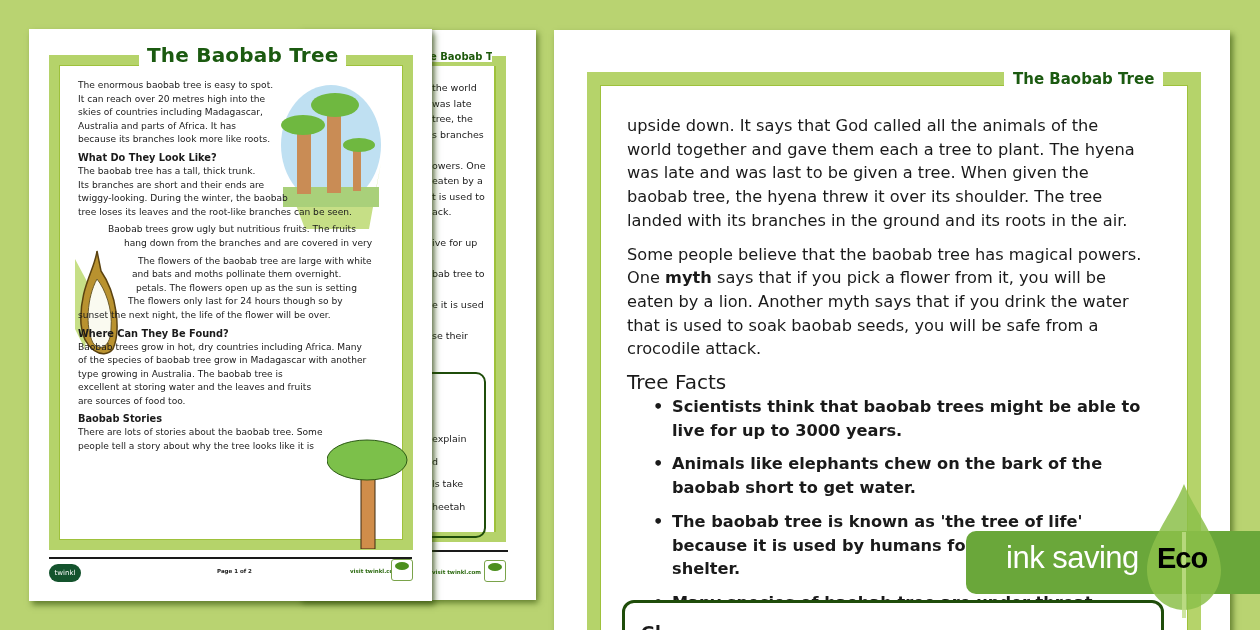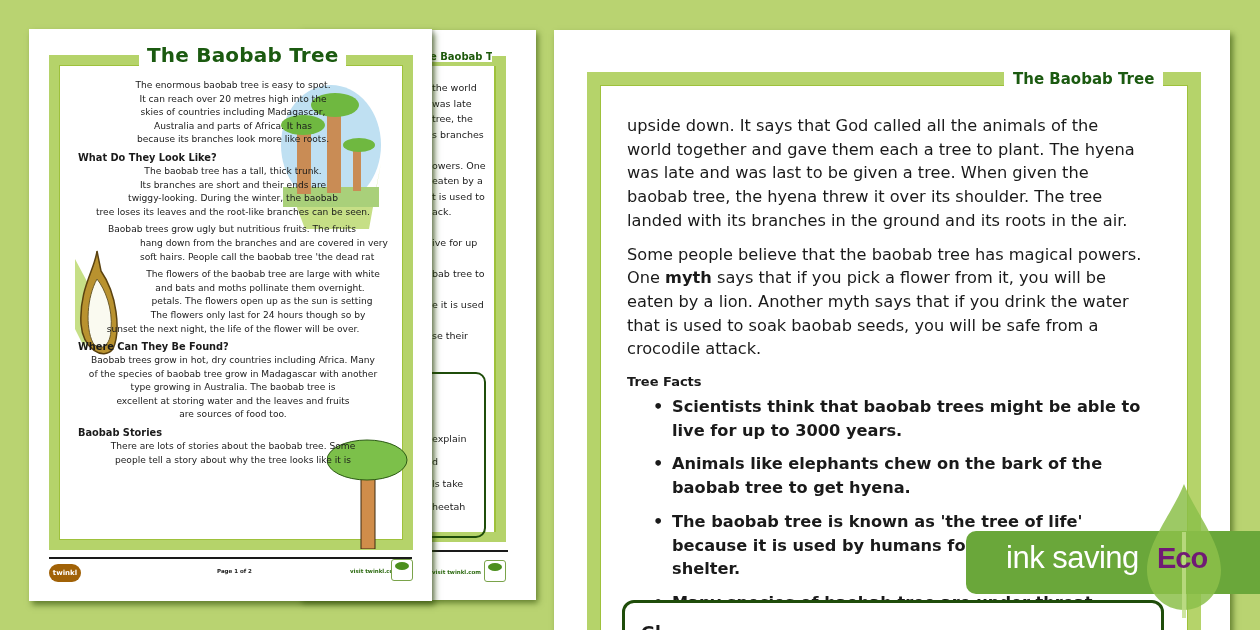--- a/index.html
+++ b/index.html
@@ -51,28 +51,28 @@
     content: ""; position: absolute; inset: 0; border: 1px solid #9ec13b;
   }
   .page-front .title {
     position: absolute; left: 110px; top: 14px; padding: 0 8px; background: #fff;
     font-size: 20px; font-weight: bold; color: #1b5a10; font-family: "DejaVu Sans", sans-serif; letter-spacing: 0.2px;
   }
   .page-front .content { position: absolute; left: 49px; top: 50px; width: 310px; font-size: 9.1px; line-height: 13.6px; }
   .page-front p { margin-bottom: 4px; }
   .page-front h3 { font-size: 9.8px; font-weight: bold; margin-top: 1px; line-height: 14px; }
   .page-front b { font-weight: normal; }
-  .line { display: block; white-space: nowrap; text-align: center; }
+  .line { display: block; white-space: nowrap; }
 
   .img-trees { position: absolute; left: 246px; top: 50px; width: 112px; height: 150px; }
   .img-fruit { position: absolute; left: 44px; top: 220px; width: 50px; height: 115px; }
   .img-tree-single { position: absolute; left: 298px; top: 405px; width: 86px; height: 115px; }
 
   .page-front .foot-line { position: absolute; left: 20px; right: 20px; top: 528px; border-top: 2px solid #1a1a1a; }
-  .logo { position: absolute; left: 20px; top: 535px; width: 32px; height: 18px; background: #a16207; border-radius: 9px; color: #fff; font-size: 7px; font-weight: bold; text-align: center; line-height: 18px; }
+  .logo { position: absolute; left: 20px; top: 535px; width: 32px; height: 18px; background: #14532d; border-radius: 9px; color: #fff; font-size: 7px; font-weight: normal; text-align: center; line-height: 18px; }
   .page-front .page-no { position: absolute; left: 188px; top: 539px; font-size: 5.5px; font-weight: bold; }
   .page-front .foot-url { position: absolute; left: 321px; top: 539px; font-size: 5.5px; font-weight: bold; color: #2c6a10; }
   .page-front .foot-badge { position: absolute; left: 362px; top: 530px; width: 22px; height: 22px; border-radius: 3px; border: 1px solid #7aa34a; background: #fff; }
   .page-front .foot-badge::before { content: ""; position: absolute; left: 3px; top: 2px; width: 14px; height: 8px; border-radius: 50%; background: #4c8f1e; }
 
   
   .page-zoom {
     position: absolute; left: 554px; top: 30px; width: 676px; height: 610px;
     background: #fff; box-shadow: 3px 4px 6px rgba(40,70,0,.6);
   }
@@ -80,41 +80,41 @@
     position: absolute; left: 33px; top: 42px; width: 614px; height: 600px;
     border: 13px solid #b5d36a; border-bottom: none;
   }
   .page-zoom .frame::after { content: ""; position: absolute; inset: 0; border: 1px solid #9ec13b; border-bottom: none; }
   .page-zoom .title {
     position: absolute; left: 450px; top: 40px; padding: 0 9px; background: #fff;
     font-size: 15px; font-weight: bold; color: #1b5a10;
   }
   .page-zoom .content { position: absolute; left: 73px; top: 84px; width: 520px; font-size: 16.2px; line-height: 23.7px; }
   .page-zoom p { margin-bottom: 10px; }
-  .page-zoom h3 { font-size: 13px; font-weight: bold; margin-top: 3px; line-height: 22px; }
+  .page-zoom h3 { font-size: 20px; font-weight: normal; margin-top: 3px; line-height: 22px; }
   .page-zoom ul { list-style: none; margin-top: 2px; font-weight: bold; }
   .page-zoom li { position: relative; padding-left: 45px; margin-bottom: 10px; }
   .page-zoom li::before { content: "•"; position: absolute; left: 26px; top: 0; }
   .page-zoom .box {
     position: absolute; left: 68px; top: 570px; width: 542px; height: 60px;
     border: 3px solid #1f4d0a; border-radius: 12px; background: #fff;
   }
   .page-zoom .box-title { position: absolute; left: 16px; top: 20px; font-size: 17px; font-weight: bold; }
 
   
   .eco-banner {
     position: absolute; left: 966px; top: 531px; width: 294px; height: 63px;
     background: #6aa73a; border-radius: 10px 0 0 10px;
   }
   .eco-banner-text {
     position: absolute; left: 1006px; top: 540px; font-size: 31px; color: #fff;
     font-family: "Liberation Sans", sans-serif; letter-spacing: -0.5px;
   }
   .eco-drop { position: absolute; left: 1143px; top: 482px; width: 82px; height: 136px; }
-  .eco-text { position: absolute; left: 1157px; top: 542px; font-size: 29px; font-weight: bold; color: #701a75; font-family: "Liberation Sans", sans-serif; letter-spacing: -1px; }
+  .eco-text { position: absolute; left: 1157px; top: 542px; font-size: 29px; font-weight: bold; color: #000000; font-family: "Liberation Sans", sans-serif; letter-spacing: -1px; }
 </style>
 </head>
 <body>
 
 <div class="page-back">
   <div class="frame">
       <div class="frame-inner"></div>
     </div>
   <div class="title">The Baobab Tree</div>
   <div class="lines">
@@ -186,22 +186,21 @@
     </p>
     <h3>What Do They Look Like?</h3>
     <p>
       <span class="line">The baobab tree has a tall, thick trunk.</span>
       <span class="line">Its branches are short and their ends are</span>
       <span class="line">twiggy-looking. During the winter, the baobab</span>
       <span class="line">tree loses its leaves and the root-like branches can be seen.</span>
     </p>
     <p style="text-align:right;">
       <span class="line" style="padding-left:30px;text-align:left;"><span>Baobab trees grow ugly but </span><b>nutritious</b><span> fruits. The fruits</span></span>
-      <span class="line" style="padding-left:46px;text-align:right;">hang down from the branches and are covered in very</span>
-      <span class="line" style="padding-left:62px;text-align:left;">soft hairs. People call the baobab tree 'the dead rat</span>
+      <span class="line" style="padding-left:46px;text-align:left;">hang down from the branches and are covered in very</span>
     </p>
     <p>
       <span class="line" style="padding-left:60px;">The flowers of the baobab tree are large with white</span>
       <span class="line" style="padding-left:54px;"><span>and bats and moths </span><b>pollinate</b><span> them overnight.</span></span>
       <span class="line" style="padding-left:58px;">petals. The flowers open up as the sun is setting</span>
       <span class="line" style="padding-left:50px;">The flowers only last for 24 hours though so by</span>
       <span class="line">sunset the next night, the life of the flower will be over.</span>
     </p>
     <h3>Where Can They Be Found?</h3>
     <p>
@@ -227,21 +226,21 @@
 
 <div class="page-zoom">
   <div class="frame"></div>
   <div class="title">The Baobab Tree</div>
   <div class="content">
     <p>upside down. It says that God called all the animals of the world together and gave them each a tree to plant. The hyena was late and was last to be given a tree. When given the baobab tree, the hyena threw it over its shoulder. The tree landed with its branches in the ground and its roots in the air.</p>
     <p><span>Some people believe that the baobab tree has magical powers. One </span><b>myth</b><span> says that if you pick a flower from it, you will be eaten by a lion. Another myth says that if you drink the water that is used to soak baobab seeds, you will be safe from a crocodile attack.</span></p>
     <h3>Tree Facts</h3>
     <ul>
       <li>Scientists think that baobab trees might be able to live for up to 3000 years.</li>
-      <li>Animals like elephants chew on the bark of the baobab tree to get hyena.</li>
+      <li>Animals like elephants chew on the bark of the baobab short to get water.</li>
       <li>The baobab tree is known as 'the tree of life' because it is used by humans for food, water and shelter.</li>
       <li>Many species of baobab tree are under threat because their habitat is being lost.</li>
     </ul>
   </div>
   <div class="box">
     <div class="box-title">Gl</div>
   </div>
 </div>
 
 <div class="eco-banner"></div>

